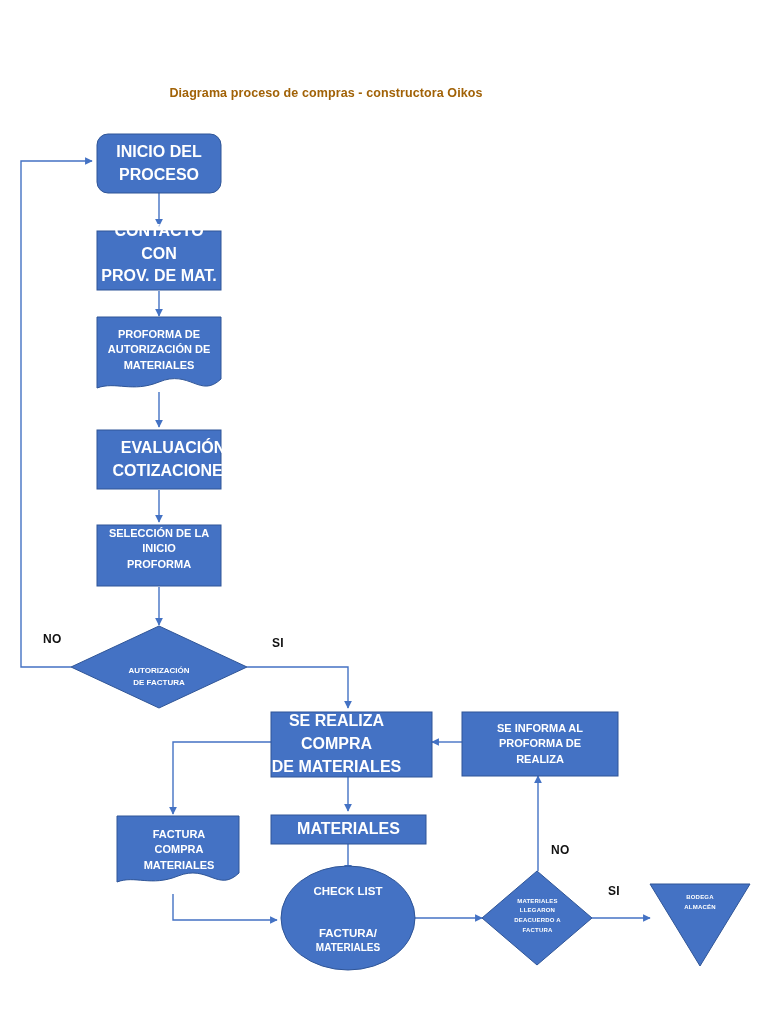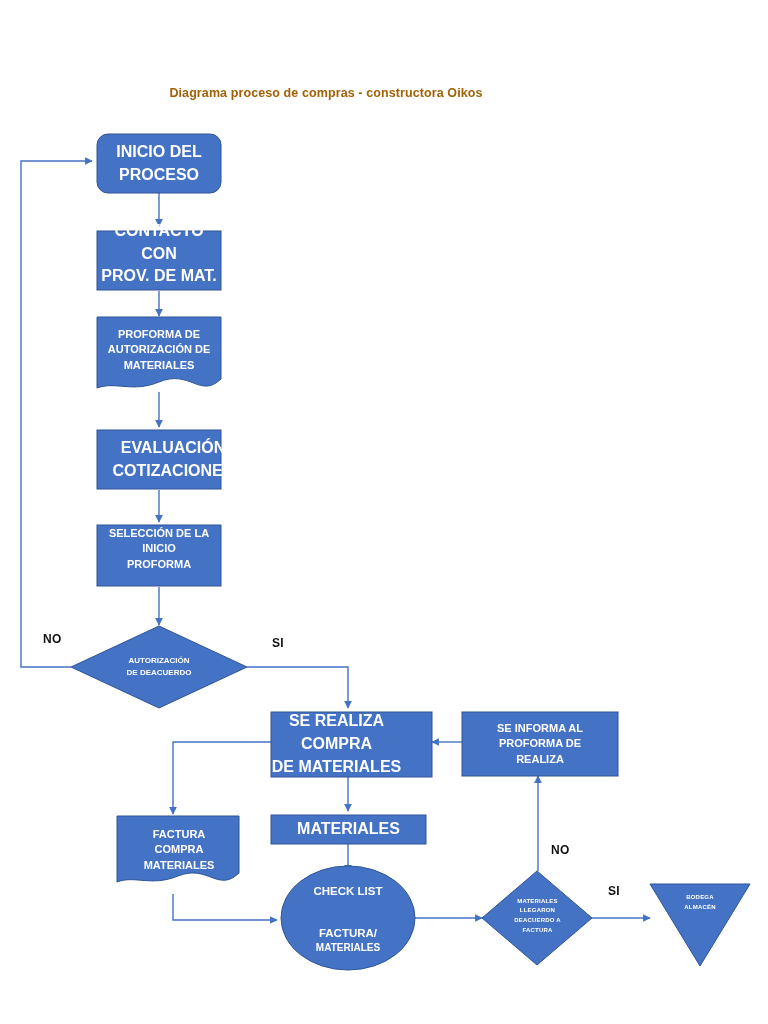--- a/index.html
+++ b/index.html
@@ -43,21 +43,21 @@
     line-height: 1.42;
     display: flex;
     flex-direction: column;
     align-items: center;
     justify-content: center;
     pointer-events: none;
     white-space: pre-line;
   }
   .nl-lg { font-size: 16px; }
   .nl-md { font-size: 11px; }
-  .nl-sm { font-size: 8px; font-weight: bold; line-height: 1.5; }
+  .nl-sm { font-size: 8px; font-weight: bold; line-height: 1.5; justify-content: flex-end; }
   .nl-xs { font-size: 6px; font-weight: bold; line-height: 1.6; letter-spacing: .2px; }
 
   .edge-label {
     position: absolute;
     font-size: 12px;
     font-weight: bold;
     color: #111111;
     letter-spacing: .3px;
   }
   .checklist-label .big { font-size: 11.5px; }
@@ -149,21 +149,21 @@
 </div>
 
 <div class="node-label nl-md" style="left:95px; top:525px; width:128px; height:48px;">
   <span>SELECCIÓN DE LA</span>
   <span>INICIO</span>
   <span>PROFORMA</span>
 </div>
 
 <div class="node-label nl-sm" style="left:99px; top:645px; width:120px; height:44px;">
   <span>AUTORIZACIÓN</span>
-  <span>DE DEACUERDO</span>
+  <span>DE FACTURA</span>
 </div>
 
 <div class="node-label nl-lg" style="left:271px; top:712px; width:131px; height:65px;">
   <span>SE REALIZA COMPRA</span>
   <span>DE MATERIALES</span>
 </div>
 
 <div class="node-label nl-md" style="left:462px; top:712px; width:156px; height:64px;">
   <span>SE INFORMA AL</span>
   <span>PROFORMA DE</span>

